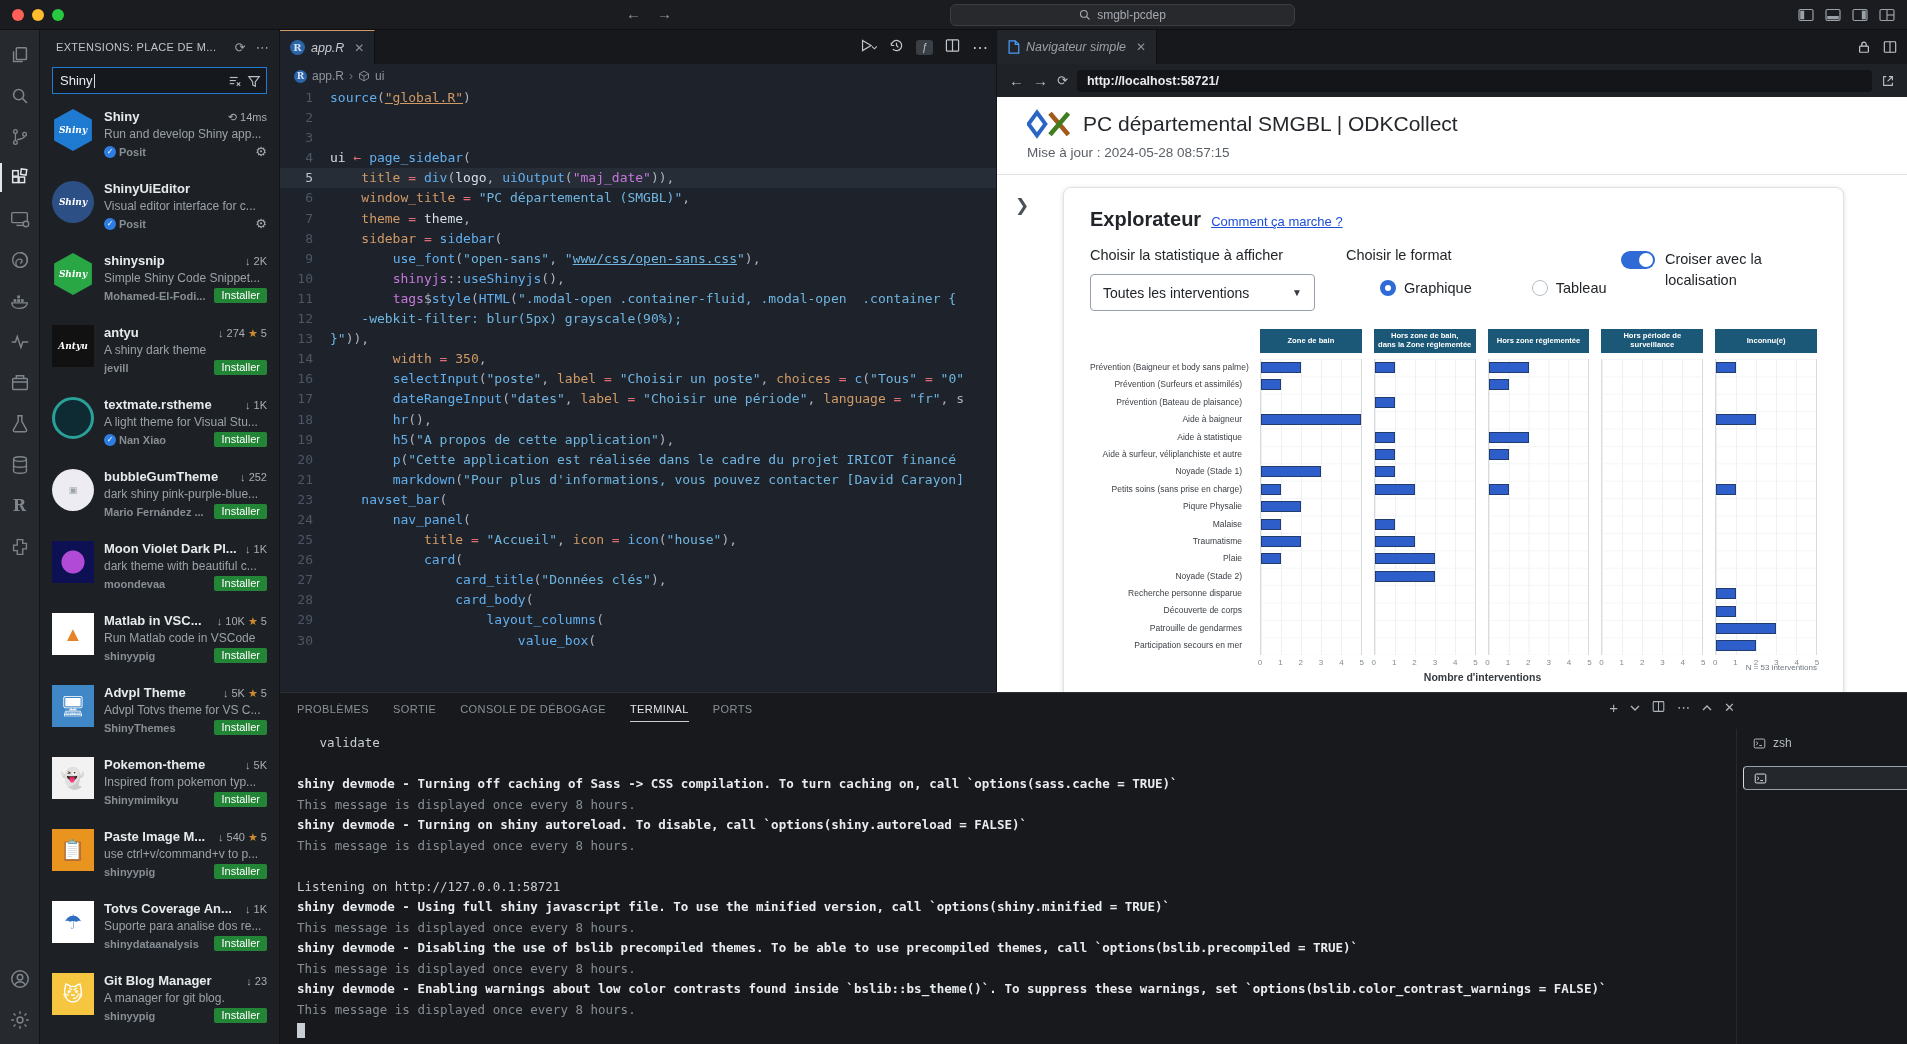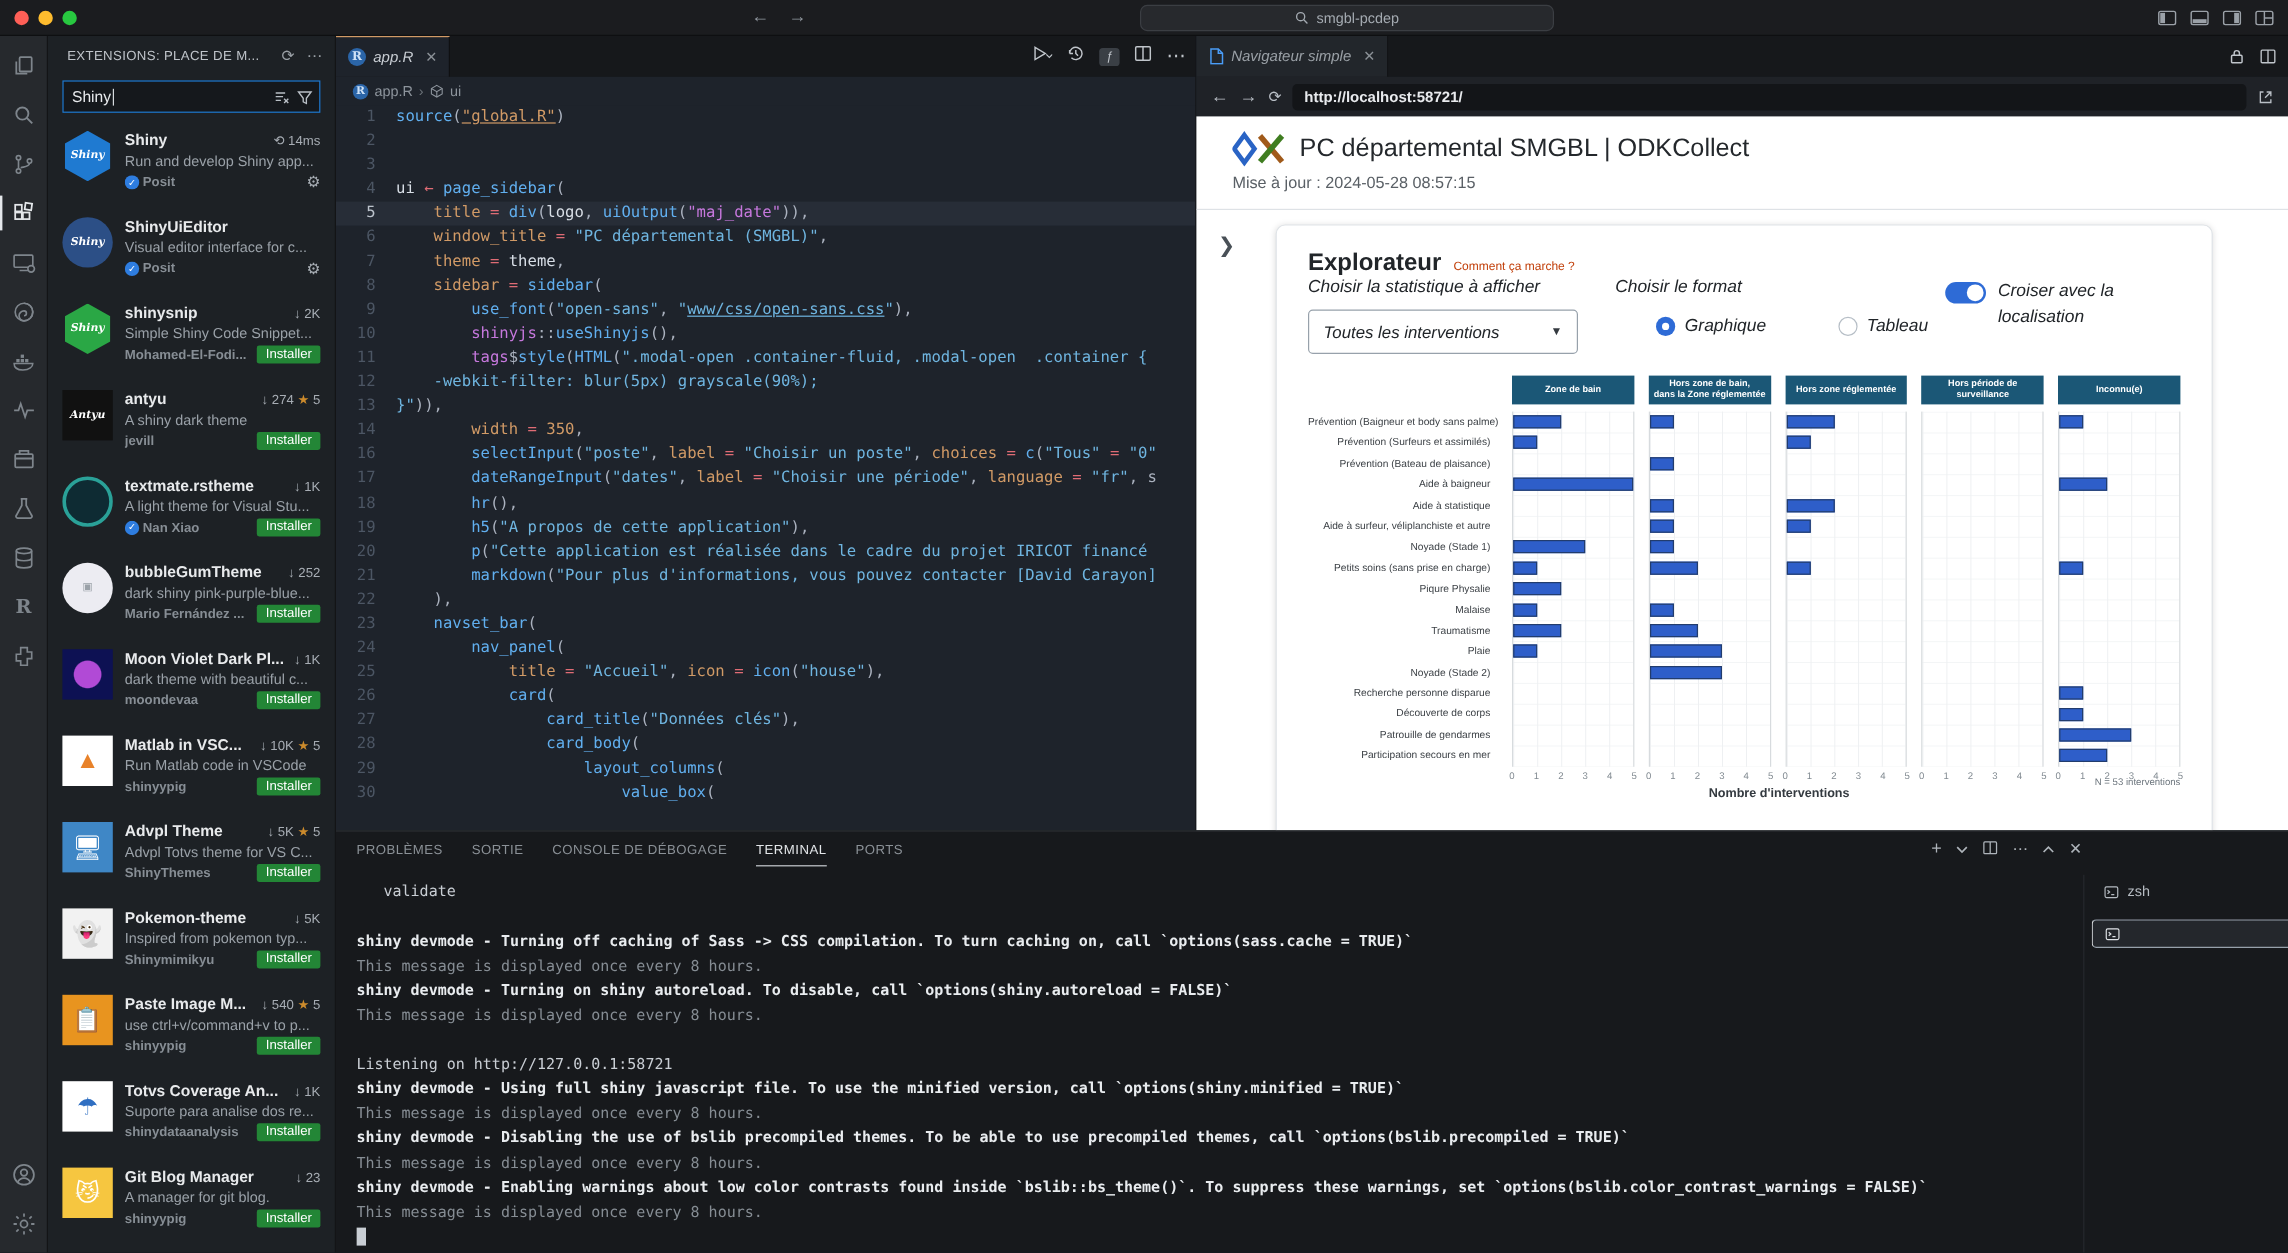--- a/index.html
+++ b/index.html
@@ -86,22 +86,22 @@
   .page{flex:1;background:#fff;position:relative;overflow:hidden;color:#343a40;}
   .page-head{padding:12px 0 0 30px;display:flex;align-items:center;gap:10px;}
   .page-title{font-size:21px;color:#24282c;font-weight:500;}
   .page-sub{padding:6px 0 0 30px;font-size:13.5px;color:#5a6066;}
   .page-hr{border:none;border-top:1px solid #dee2e6;margin:14px 0 0 0;}
   .chev{position:absolute;left:18px;top:98px;color:#495057;font-size:17px;}
   .card{position:absolute;left:66px;top:90px;width:781px;height:700px;background:#fff;border:1px solid #dfe3e7;
         border-radius:8px;box-shadow:0 1px 5px rgba(0,0,0,.13);padding:20px 26px;}
   .exp-row{display:flex;align-items:baseline;gap:10px;}
   .exp-title{font-size:20px;font-weight:700;color:#212529;}
-  .exp-link{font-size:10px;color:#c2410c;}
-  .ctl-row{display:flex;font-style:italic;}
+  .exp-link{font-size:13px;color:#1d4ed8;text-decoration:underline;}
+  .ctl-row{display:flex;margin-top:16px;}
   .ctl-col1{width:256px;}
   .ctl-label{font-size:14.5px;color:#212529;}
   .sel{margin-top:11px;width:225px;height:37px;border:1px solid #97a1ab;border-radius:4px;display:flex;align-items:center;
        padding:0 12px;font-size:14px;color:#212529;justify-content:space-between;background:#fff;}
   .sel .car{font-size:10px;color:#343a40;}
   .ctl-col2{width:275px;}
   .radios{margin-top:17px;display:flex;gap:26px;align-items:center;}
   .radio{display:flex;align-items:center;gap:8px;font-size:14.5px;color:#212529;padding-left:34px;}
   .rdot{width:16px;height:16px;border-radius:50%;position:relative;}
   .rdot.on{background:#2e6bd6;}
@@ -595,21 +595,20 @@
               <div class="cl"><span class="ln">11</span><span class="lc"><span class="tok-pl">        </span><span class="tok-vio">tags</span><span class="tok-pl">$</span><span class="tok-fn">style</span><span class="tok-pl">(</span><span class="tok-fn">HTML</span><span class="tok-pl">(</span><span class="tok-str">".modal-open .container-fluid, .modal-open  .container {</span></span></div>
               <div class="cl"><span class="ln">12</span><span class="lc"><span class="tok-str">    -webkit-filter: blur(5px) grayscale(90%);</span></span></div>
               <div class="cl"><span class="ln">13</span><span class="lc"><span class="tok-str">}"</span><span class="tok-pl">)),</span></span></div>
               <div class="cl"><span class="ln">14</span><span class="lc"><span class="tok-pl">        </span><span class="tok-par">width</span><span class="tok-pl"> </span><span class="tok-op">=</span><span class="tok-pl"> </span><span class="tok-num">350</span><span class="tok-pl">,</span></span></div>
               <div class="cl"><span class="ln">16</span><span class="lc"><span class="tok-pl">        </span><span class="tok-fn">selectInput</span><span class="tok-pl">(</span><span class="tok-str">"poste"</span><span class="tok-pl">, </span><span class="tok-par">label</span><span class="tok-pl"> </span><span class="tok-op">=</span><span class="tok-pl"> </span><span class="tok-str">"Choisir un poste"</span><span class="tok-pl">, </span><span class="tok-par">choices</span><span class="tok-pl"> </span><span class="tok-op">=</span><span class="tok-pl"> </span><span class="tok-fn">c</span><span class="tok-pl">(</span><span class="tok-str">"Tous"</span><span class="tok-pl"> </span><span class="tok-op">=</span><span class="tok-pl"> </span><span class="tok-str">"0"</span></span></div>
               <div class="cl"><span class="ln">17</span><span class="lc"><span class="tok-pl">        </span><span class="tok-fn">dateRangeInput</span><span class="tok-pl">(</span><span class="tok-str">"dates"</span><span class="tok-pl">, </span><span class="tok-par">label</span><span class="tok-pl"> </span><span class="tok-op">=</span><span class="tok-pl"> </span><span class="tok-str">"Choisir une période"</span><span class="tok-pl">, </span><span class="tok-par">language</span><span class="tok-pl"> </span><span class="tok-op">=</span><span class="tok-pl"> </span><span class="tok-str">"fr"</span><span class="tok-pl">, s</span></span></div>
               <div class="cl"><span class="ln">18</span><span class="lc"><span class="tok-pl">        </span><span class="tok-fn">hr</span><span class="tok-pl">(),</span></span></div>
               <div class="cl"><span class="ln">19</span><span class="lc"><span class="tok-pl">        </span><span class="tok-fn">h5</span><span class="tok-pl">(</span><span class="tok-str">"A propos de cette application"</span><span class="tok-pl">),</span></span></div>
               <div class="cl"><span class="ln">20</span><span class="lc"><span class="tok-pl">        </span><span class="tok-fn">p</span><span class="tok-pl">(</span><span class="tok-str">"Cette application est réalisée dans le cadre du projet IRICOT financé</span></span></div>
               <div class="cl"><span class="ln">21</span><span class="lc"><span class="tok-pl">        </span><span class="tok-fn">markdown</span><span class="tok-pl">(</span><span class="tok-str">"Pour plus d'informations, vous pouvez contacter [David Carayon]</span></span></div>
-              <div class="cl"><span class="ln">22</span><span class="lc"><span class="tok-pl">    ),</span></span></div>
               <div class="cl"><span class="ln">23</span><span class="lc"><span class="tok-pl">    </span><span class="tok-fn">navset_bar</span><span class="tok-pl">(</span></span></div>
               <div class="cl"><span class="ln">24</span><span class="lc"><span class="tok-pl">        </span><span class="tok-fn">nav_panel</span><span class="tok-pl">(</span></span></div>
               <div class="cl"><span class="ln">25</span><span class="lc"><span class="tok-pl">            </span><span class="tok-par">title</span><span class="tok-pl"> </span><span class="tok-op">=</span><span class="tok-pl"> </span><span class="tok-str">"Accueil"</span><span class="tok-pl">, </span><span class="tok-par">icon</span><span class="tok-pl"> </span><span class="tok-op">=</span><span class="tok-pl"> </span><span class="tok-fn">icon</span><span class="tok-pl">(</span><span class="tok-str">"house"</span><span class="tok-pl">),</span></span></div>
               <div class="cl"><span class="ln">26</span><span class="lc"><span class="tok-pl">            </span><span class="tok-fn">card</span><span class="tok-pl">(</span></span></div>
               <div class="cl"><span class="ln">27</span><span class="lc"><span class="tok-pl">                </span><span class="tok-fn">card_title</span><span class="tok-pl">(</span><span class="tok-str">"Données clés"</span><span class="tok-pl">),</span></span></div>
               <div class="cl"><span class="ln">28</span><span class="lc"><span class="tok-pl">                </span><span class="tok-fn">card_body</span><span class="tok-pl">(</span></span></div>
               <div class="cl"><span class="ln">29</span><span class="lc"><span class="tok-pl">                    </span><span class="tok-fn">layout_columns</span><span class="tok-pl">(</span></span></div>
               <div class="cl"><span class="ln">30</span><span class="lc"><span class="tok-pl">                        </span><span class="tok-fn">value_box</span><span class="tok-pl">(</span></span></div>
             </div>
         </div>

